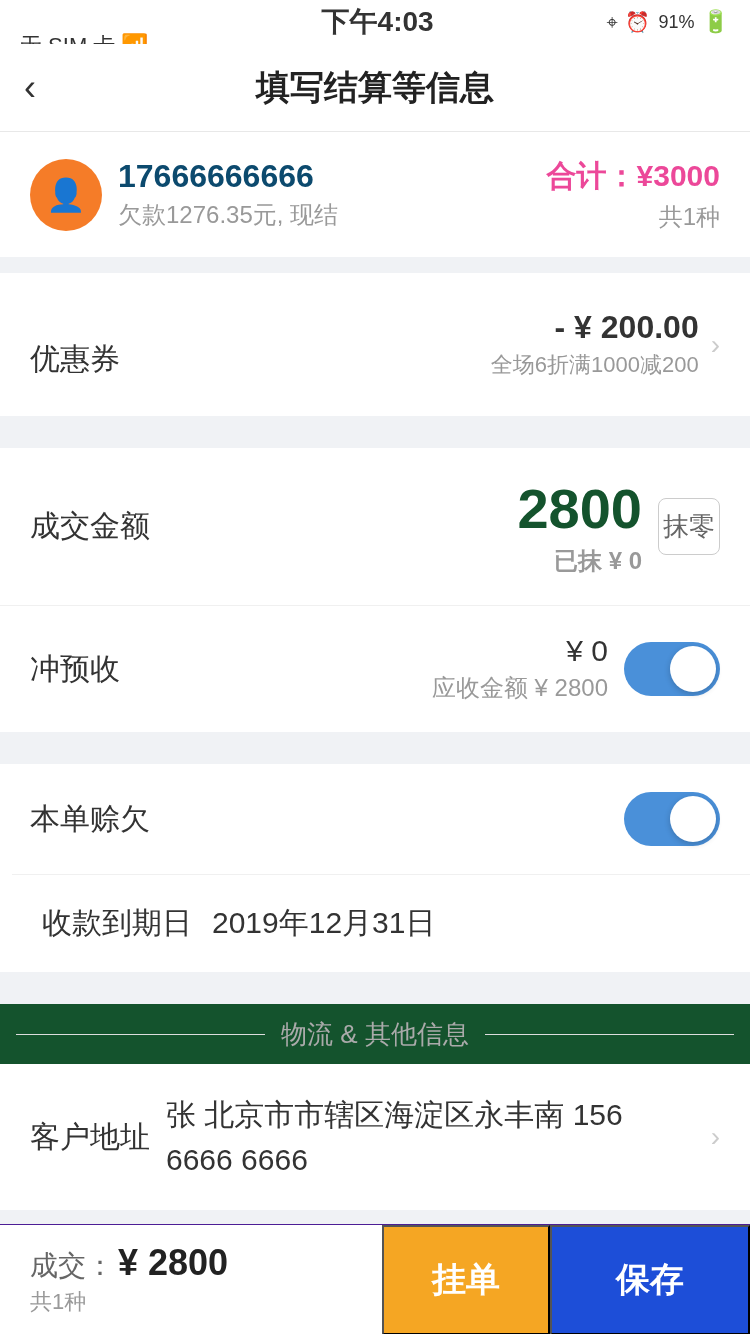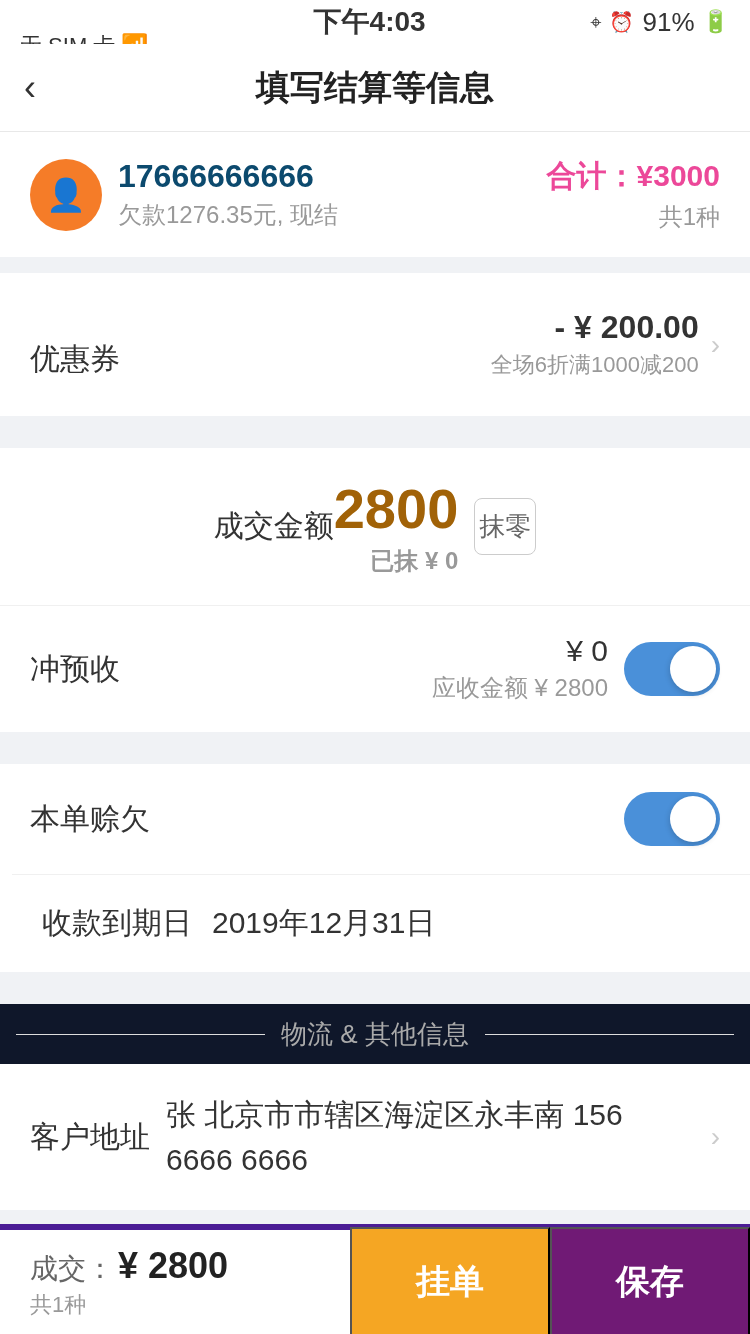--- a/index.html
+++ b/index.html
@@ -143,37 +143,37 @@
     }
     .chevron {
       color: #ccc;
       font-size: 28px;
     }
 
     
     .deal-row {
       display: flex;
       align-items: center;
-      justify-content: center;
+      justify-content: space-between;
       padding: 28px 30px;
       background: #fff;
     }
     .deal-label {
       font-size: 30px;
       color: #333;
     }
     .deal-right {
       display: flex;
       align-items: center;
       gap: 16px;
     }
     .deal-amount {
       font-size: 56px;
       font-weight: 700;
-      color: #a16207;
+      color: #14532d;
     }
     .deal-sub {
       font-size: 24px;
       color: #999;
       margin-top: 4px;
       text-align: right;
       font-weight: bold;
     }
     .round-zero-btn {
       border: 1.5px solid #ccc;
@@ -276,21 +276,21 @@
       flex-shrink: 0;
     }
     .due-value {
       font-size: 30px;
       color: #333;
     }
 
     
     .logistics-sep {
       height: 60px;
-      background: #0f172a;
+      background: #14532d;
       display: flex;
       align-items: center;
     }
     .logistics-label {
       font-size: 26px;
       color: #aaa;
     }
     .logistics-line {
       flex: 1;
       height: 1px;
@@ -328,56 +328,56 @@
     
     .bottom-bar {
       position: fixed;
       bottom: 0;
       left: 0;
       width: 750px;
       height: 110px;
       background: #fff;
       display: flex;
       align-items: center;
-      border-top: 6px solid #4c1d95;
+      border-top: 1px solid #4c1d95;
     }
     .bottom-info {
       flex: 1;
       padding: 0 30px;
     }
     .bottom-deal {
       font-size: 28px;
       color: #666;
     }
     .bottom-amount {
       font-size: 36px;
       font-weight: 700;
       color: #222;
     }
     .bottom-count {
       font-size: 22px;
       color: #999;
       margin-top: 2px;
     }
     .btn-hold {
-      width: 200px;
+      width: 168px;
       height: 110px;
       background: #f5a623;
       display: flex;
       align-items: center;
       justify-content: center;
       font-size: 34px;
       font-weight: 600;
       color: #fff;
       cursor: pointer;
     }
     .btn-save {
       width: 200px;
       height: 110px;
-      background: #701a75;
+      background: #1d4ed8;
       display: flex;
       align-items: center;
       justify-content: center;
       font-size: 34px;
       font-weight: 600;
       color: #fff;
       cursor: pointer;
     }
 
     
@@ -390,21 +390,21 @@
 <body>
 
 <div class="status-bar">
   <div class="status-left">
     <span style="font-size:22px;">无 SIM 卡 📶</span>
   </div>
   <div style="font-size:28px; font-weight:600;">下午4:03</div>
   <div class="status-right">
     <span style="font-size:20px;">⌖</span>
     <span style="font-size:20px;">⏰</span>
-    <span style="font-size:26px;">91%</span>
+    <span style="font-size:18px;">91%</span>
     <span style="font-size:22px;">🔋</span>
   </div>
 </div>
 
 <div class="nav-bar">
   <div class="nav-back">‹</div>
   <div class="nav-title">填写结算等信息</div>
 </div>
 
 <div class="content">

